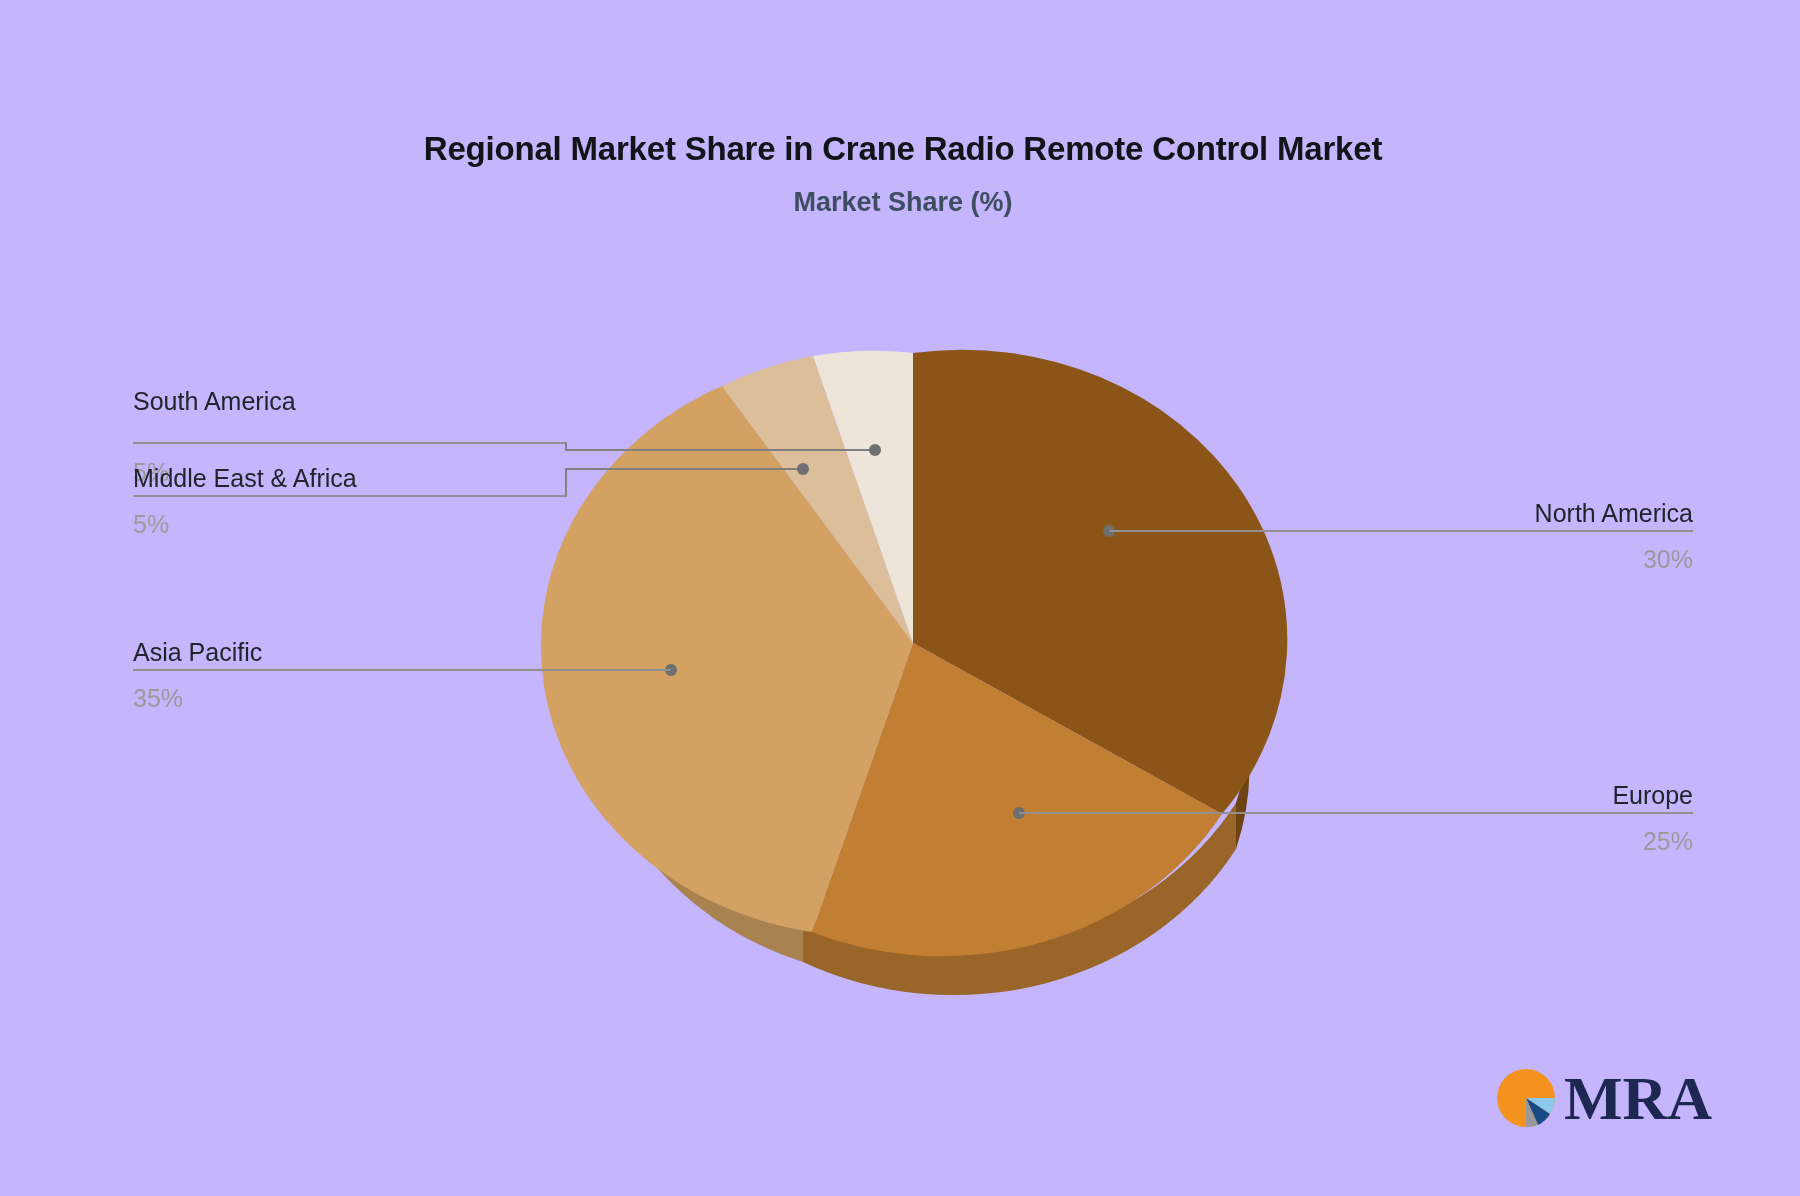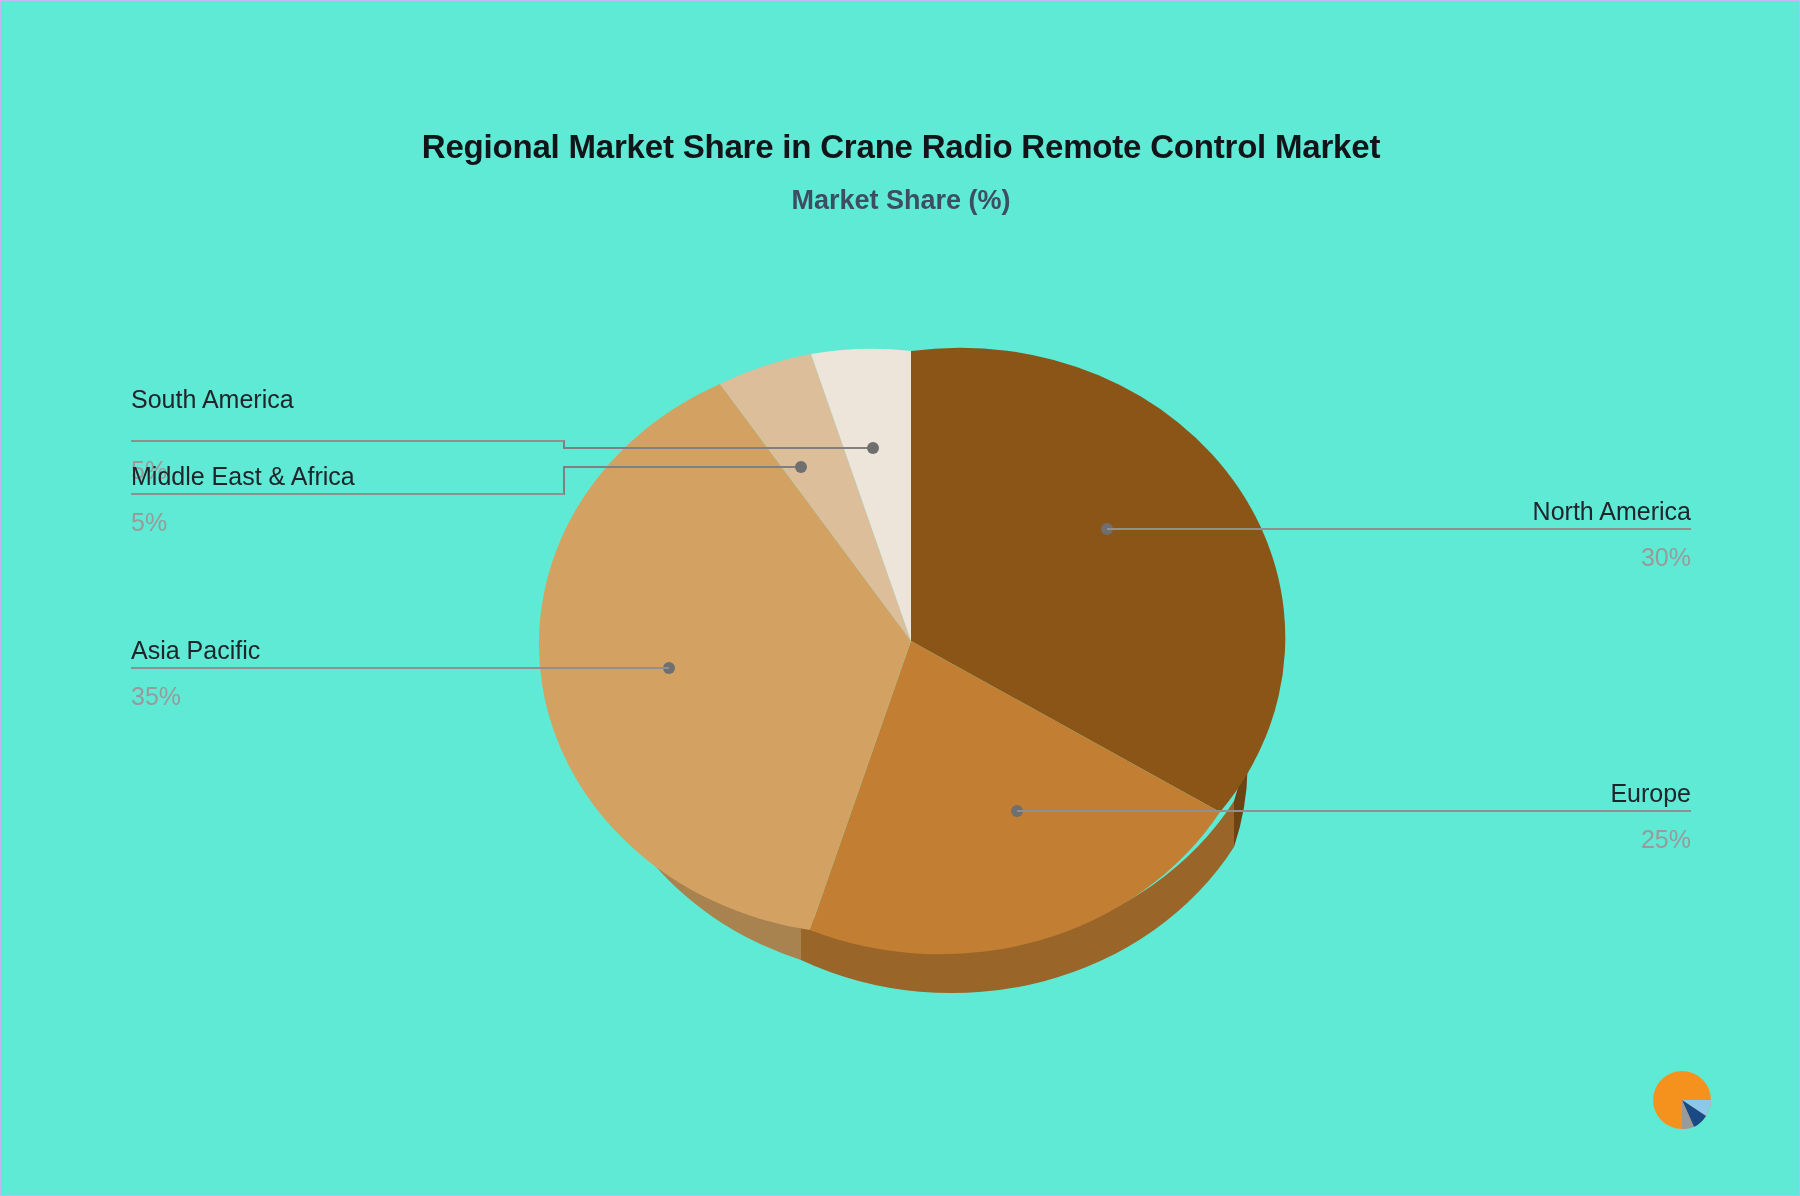--- a/index.html
+++ b/index.html
@@ -6,22 +6,22 @@
   body{
     width:1800px;height:1196px;
     background:#ffffff;
     font-family:"Liberation Sans", sans-serif;
     overflow:hidden;
     position:relative;
   }
   #frame{
     position:absolute;
     inset:0;
-    background:#5eead4;
-    border:1px solid #c4b5fd;
+    background:#c4b5fd;
+    border:3px solid #c4b5fd;
     box-sizing:border-box;
   }
   .titles{
     position:absolute;
     top:126px;left:0;width:1800px;
     text-align:center;
   }
   #chart-title{
     font-size:33px;
     font-weight:bold;
@@ -178,15 +178,16 @@
 
   </svg>
 
   <div id="logo">
     <svg width="64" height="64" viewBox="0 0 64 64">
       <circle cx="32" cy="32" r="29" fill="#F5921E"></circle>
       <path d="M32 32 L61 32 A29 29 0 0 1 56 48 Z" fill="#8CC8EA"></path>
       <path d="M32 32 L56 48 A29 29 0 0 1 44 59 Z" fill="#174A87"></path>
       <path d="M32 32 L44 59 A29 29 0 0 1 32 61 Z" fill="#9A9A9A"></path>
     </svg>
+    <span id="logo-text">MRA</span>
   </div>
 
 </div>
 
 </body></html>

